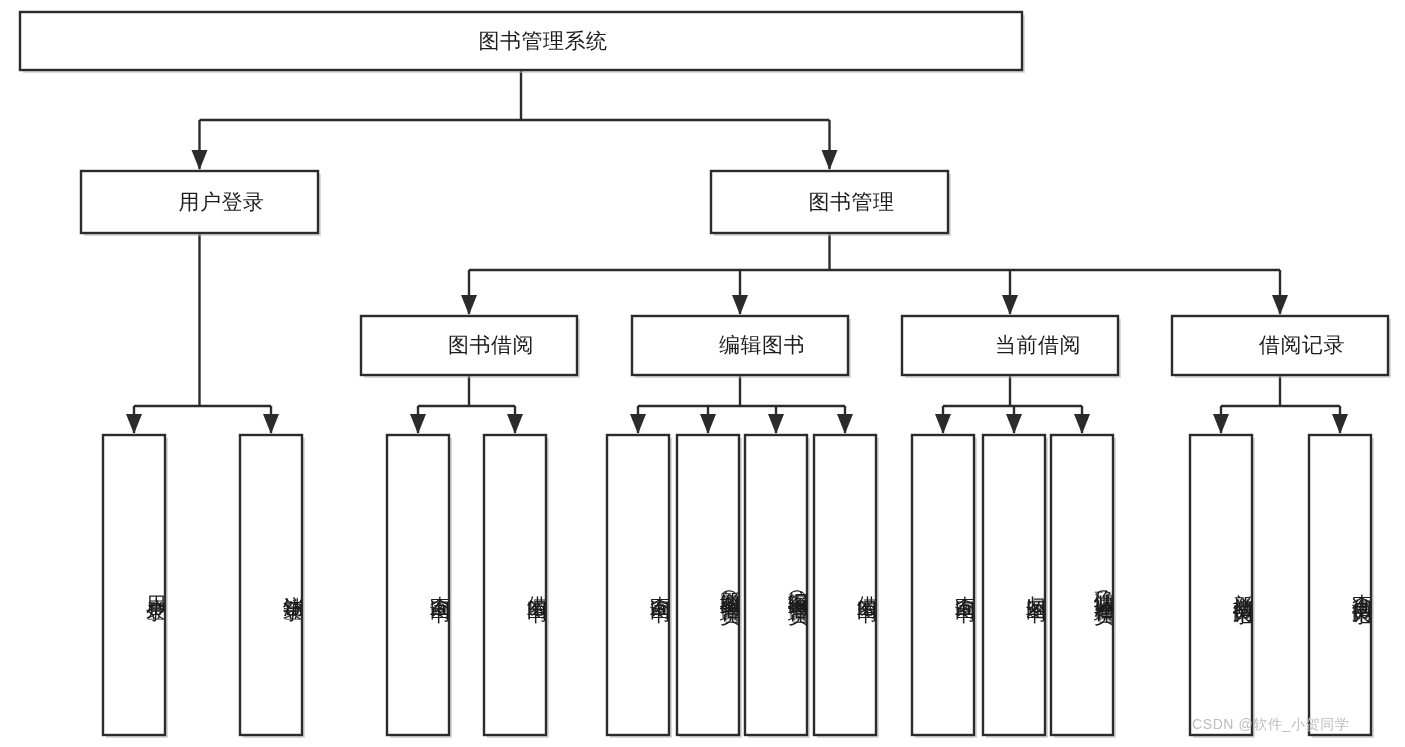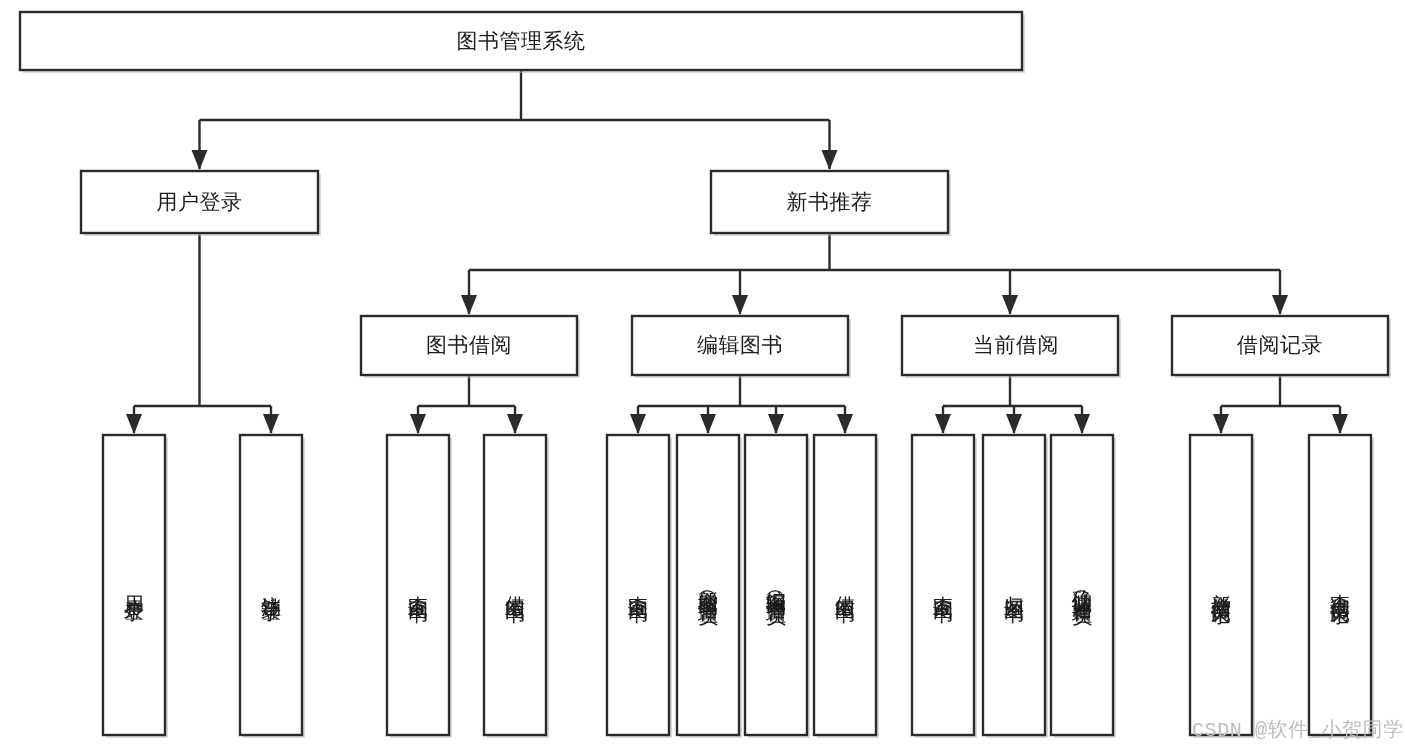--- a/index.html
+++ b/index.html
@@ -47,37 +47,38 @@
     position: absolute;
     display: flex;
     align-items: center;
     justify-content: center;
     color: #1c1c1c;
     font-size: 21px;
     line-height: 1.06;
     letter-spacing: 0.5px;
     pointer-events: none;
     text-align: center;
+    padding-left: 22px;
   }
   .node-label.horizontal {
     writing-mode: horizontal-tb;
   }
   .node-label.vertical {
     writing-mode: vertical-rl;
     text-orientation: upright;
     letter-spacing: 2.5px;
     font-size: 20px;
   }
   .watermark {
     position: absolute;
     color: #bdbdbd;
-    font-size: 20px;
+    font-size: 14px;
     letter-spacing: 0.6px;
     white-space: nowrap;
-    font-family: Liberation Mono, monospace;
+    font-family: Liberation Sans, sans-serif;
   }
 </style>
 </head>
 <body>
 
 <div id="diagram-root">
 
   <svg class="flow" viewBox="0 0 1405 747">
     <g id="connectors">
         <line class="connector" x1="521" y1="70" x2="521" y2="120"></line>
@@ -173,21 +174,21 @@
         <rect class="node-shadow" x="1193" y="438" width="62" height="300"></rect>
         <rect class="node-box" x="1190" y="435" width="62" height="300"></rect>
         <rect class="node-shadow" x="1312" y="438" width="62" height="300"></rect>
         <rect class="node-box" x="1309" y="435" width="62" height="300"></rect>
       </g>
   </svg>
 
   <div id="labels">
       <div class="node-label horizontal" style="left: 20px; top: 12px; width: 1002px; height: 58px;">图书管理系统</div>
       <div class="node-label horizontal" style="left: 81px; top: 171px; width: 237px; height: 62px;">用户登录</div>
-      <div class="node-label horizontal" style="left: 711px; top: 171px; width: 237px; height: 62px;">新书推荐</div>
+      <div class="node-label horizontal" style="left: 711px; top: 171px; width: 237px; height: 62px;">图书管理</div>
       <div class="node-label horizontal" style="left: 361px; top: 316px; width: 216px; height: 59px;">图书借阅</div>
       <div class="node-label horizontal" style="left: 632px; top: 316px; width: 216px; height: 59px;">编辑图书</div>
       <div class="node-label horizontal" style="left: 908px; top: 316px; width: 216px; height: 59px;">当前借阅</div>
       <div class="node-label horizontal" style="left: 1172px; top: 316px; width: 216px; height: 59px;">借阅记录</div>
       <div class="node-label vertical" style="left: 103px; top: 435px; width: 62px; height: 300px;">用户登录</div>
       <div class="node-label vertical" style="left: 240px; top: 435px; width: 62px; height: 300px;">注销登录</div>
       <div class="node-label vertical" style="left: 387px; top: 435px; width: 62px; height: 300px;">查询图书</div>
       <div class="node-label vertical" style="left: 484px; top: 435px; width: 62px; height: 300px;">借阅图书</div>
       <div class="node-label vertical" style="left: 607px; top: 435px; width: 62px; height: 300px;">查询图书</div>
       <div class="node-label vertical" style="left: 677px; top: 435px; width: 62px; height: 300px;">新增图书（管理员）</div>

